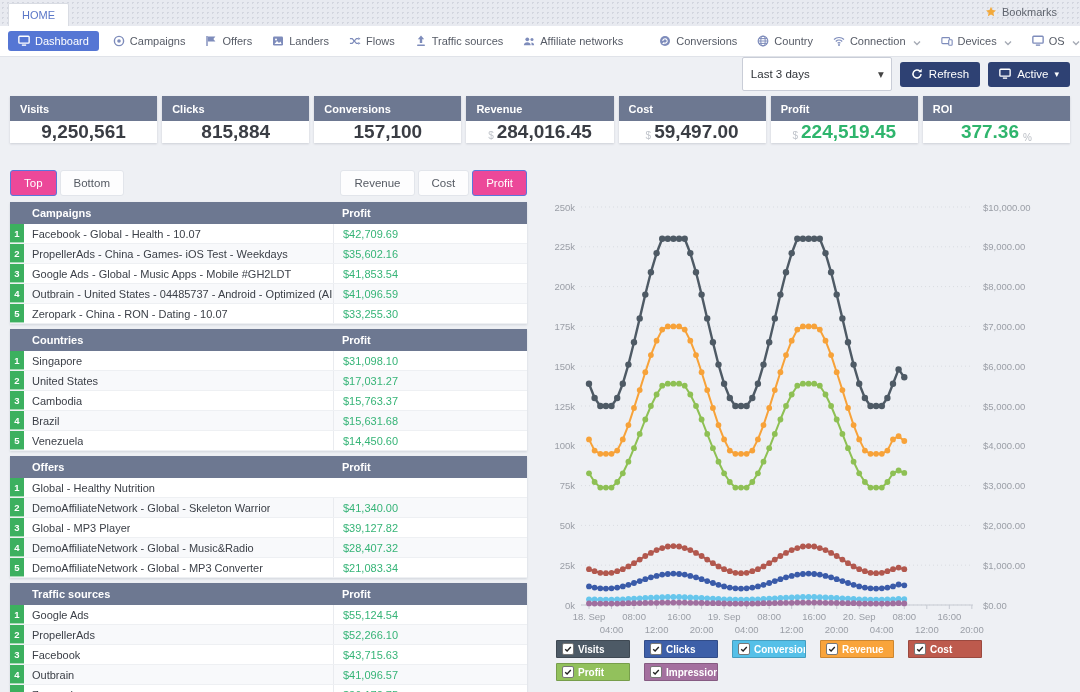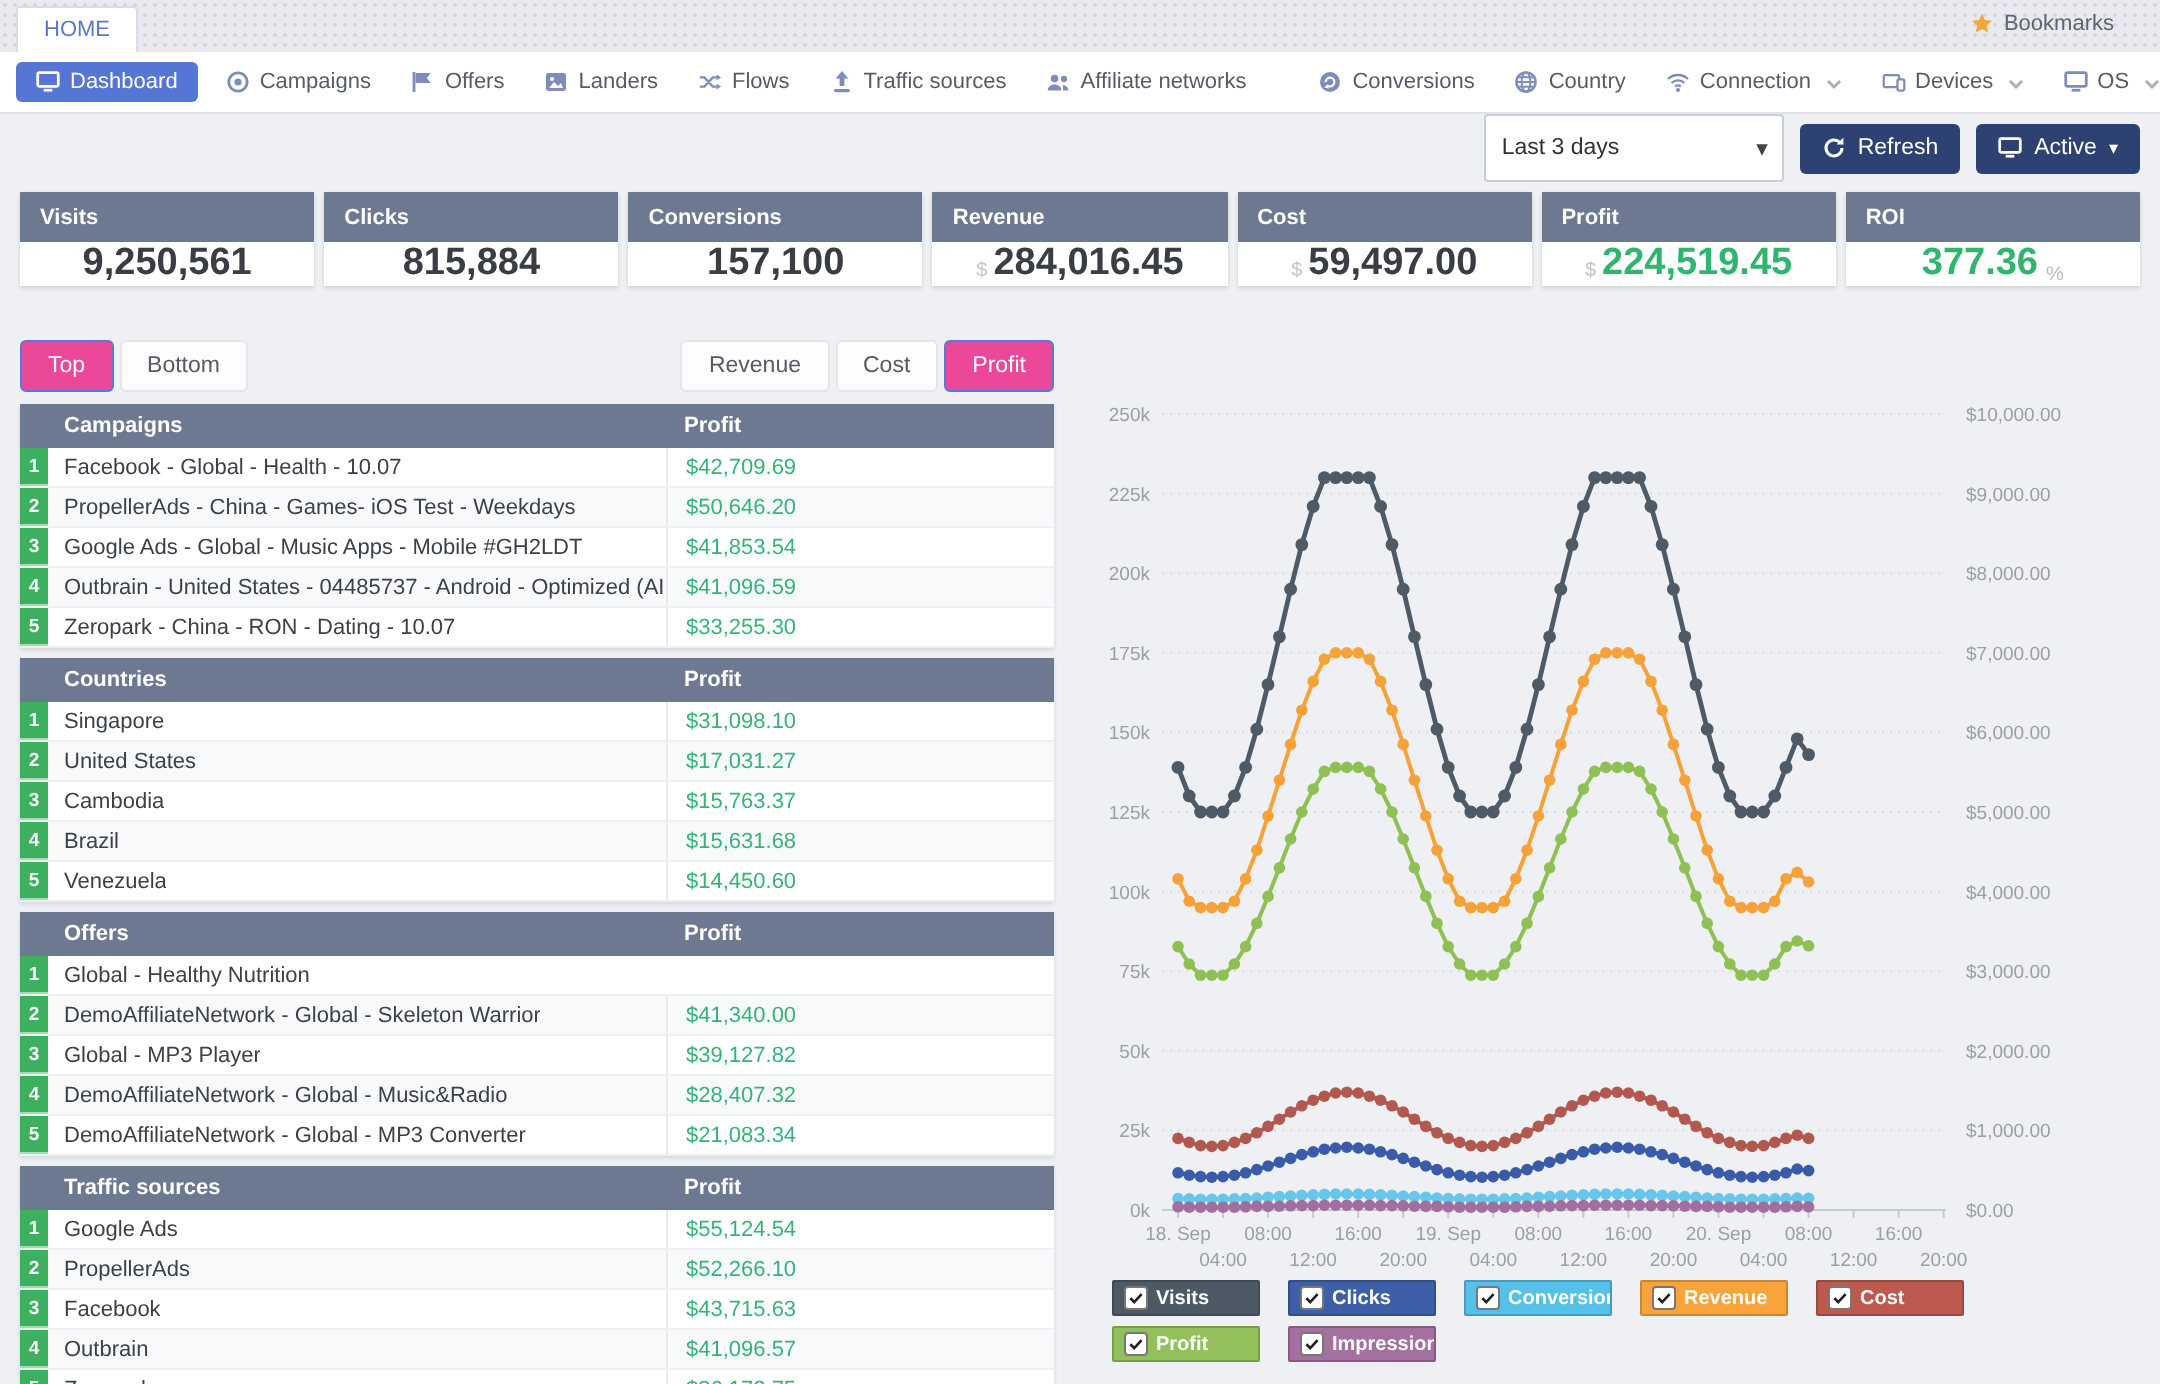--- a/index.html
+++ b/index.html
@@ -308,21 +308,21 @@
         <span class="p">Profit</span>
       </div>
       <div class="trow">
         <span class="badge">1</span>
         <span class="tname">Facebook - Global - Health - 10.07</span>
         <span class="tval">$42,709.69</span>
       </div>
       <div class="trow">
         <span class="badge">2</span>
         <span class="tname">PropellerAds - China - Games- iOS Test - Weekdays</span>
-        <span class="tval">$50,646.20</span>
+        <span class="tval">$35,602.16</span>
       </div>
       <div class="trow">
         <span class="badge">3</span>
         <span class="tname">Google Ads - Global - Music Apps - Mobile #GH2LDT</span>
         <span class="tval">$41,853.54</span>
       </div>
       <div class="trow">
         <span class="badge">4</span>
         <span class="tname">Outbrain - United States - 04485737 - Android - Optimized (AI)</span>
         <span class="tval">$41,096.59</span>

